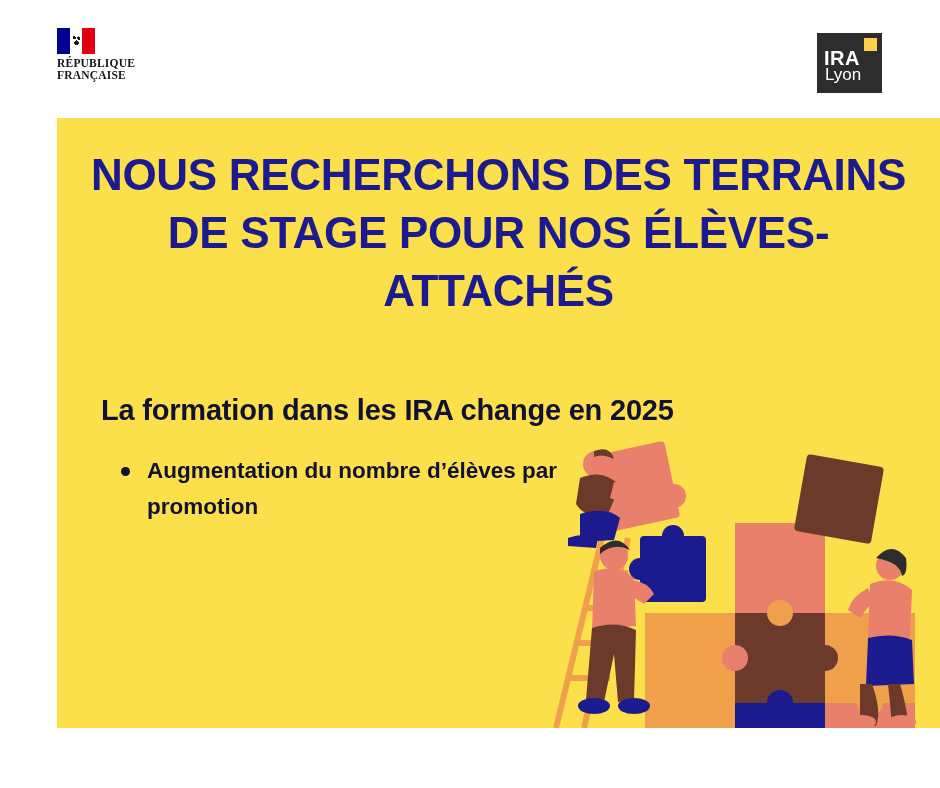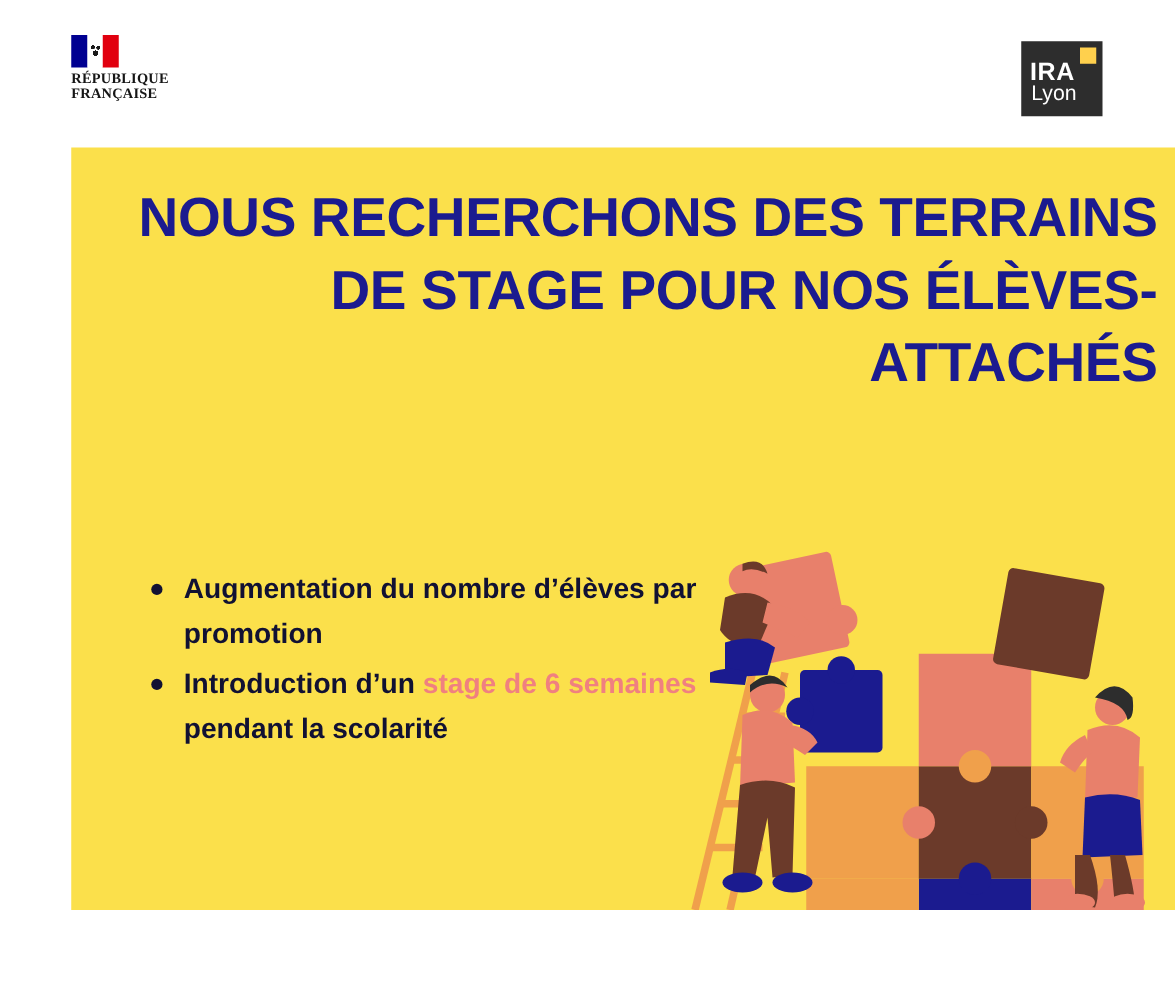--- a/index.html
+++ b/index.html
@@ -118,21 +118,21 @@
     height: 610px;
     background: #fbe04b;
     overflow: hidden;
   }
 
   .headline {
     position: absolute;
     left: 0;
     top: 28px;
     width: 883px;
-    text-align: right;
+    text-align: center;
     color: #1b1b8f;
     font-weight: bold;
     font-size: 44px;
     line-height: 58px;
     letter-spacing: -0.3px;
     padding: 0 14px;
     box-sizing: border-box;
   }
 
   .subhead {
@@ -229,27 +229,25 @@
       <div class="lyon-text">Lyon</div>
     </div>
   </div>
 
   <div class="left-strip"></div>
 
   <div class="body-card">
 
     <div class="headline">NOUS RECHERCHONS DES TERRAINS DE STAGE POUR NOS ÉLÈVES-ATTACHÉS</div>
 
+    <div class="subhead">La formation dans les IRA change en 2025</div>
 
     <ul class="bullets">
       <li>
         <span>Augmentation du nombre d’élèves par promotion</span>
-      </li>
-      <li>
-        <span>Introduction d’un </span><span class="hl">stage de 6 semaines</span><span> pendant la scolarité</span>
       </li>
     </ul>
 
     <svg class="illus" viewBox="0 0 390 290">
 
       <g stroke="#f0a04b" stroke-width="6" fill="none">
         <line x1="6" y1="290" x2="52" y2="100"></line>
         <line x1="34" y1="290" x2="78" y2="100"></line>
         <line x1="18" y1="240" x2="60" y2="240"></line>
         <line x1="26" y1="205" x2="66" y2="205"></line>

